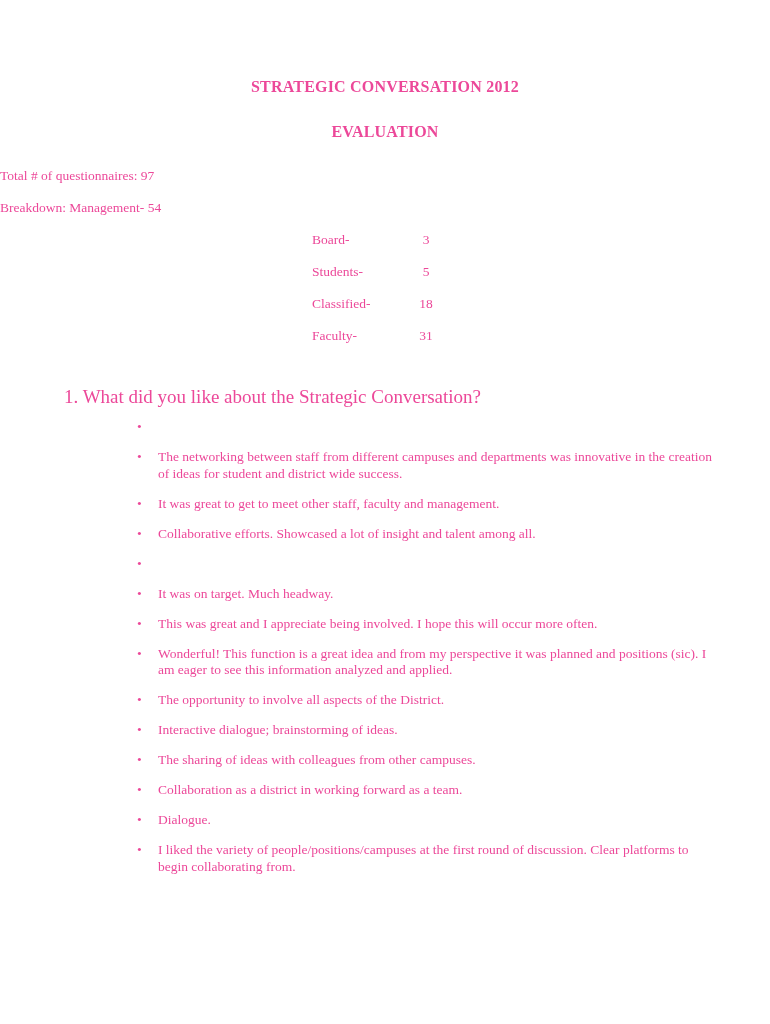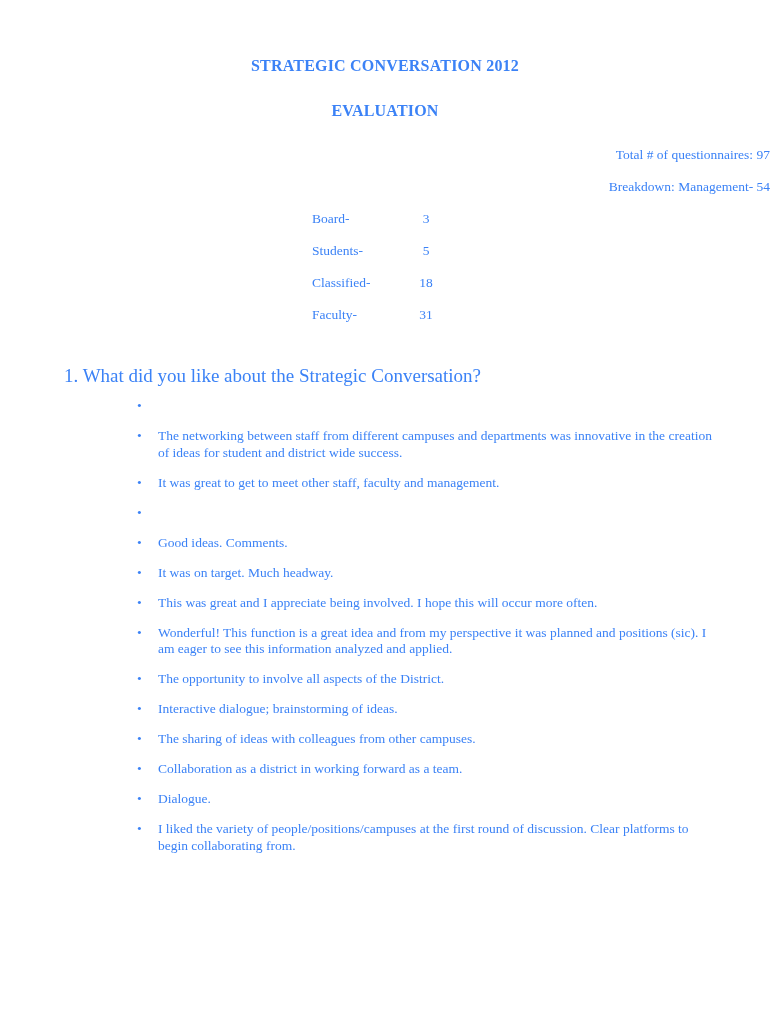--- a/index.html
+++ b/index.html
@@ -6,36 +6,36 @@
     margin: 0;
     padding: 0;
     background: #ffffff;
   }
   .page {
     position: relative;
     width: 770px;
     height: 1024px;
     background: #ffffff;
     font-family: "Liberation Serif", "DejaVu Serif", serif;
-    color: #3b82f6;
+    color: #ec4899;
     box-sizing: border-box;
-    padding-top: 56px;
+    padding-top: 77px;
     overflow: hidden;
   }
   .heading {
     margin: 0 0 26px 0;
     text-align: center;
     font-size: 16px;
     font-weight: bold;
     line-height: 19px;
     letter-spacing: 0.2px;
   }
   .stat-line {
     margin: 0 0 15px 0;
-    text-align: right;
+    text-align: left;
     font-size: 13.5px;
     line-height: 17px;
   }
   .breakdown-row {
     display: flex;
     margin: 0 0 15px 312px;
     font-size: 13.5px;
     line-height: 17px;
   }
   .breakdown-row .lbl {
@@ -111,24 +111,24 @@
     <li>
       <span class="bullet">•</span>
       <span class="txt">The networking between staff from different campuses and departments was innovative in the creation of ideas for student and district wide success.</span>
     </li>
     <li>
       <span class="bullet">•</span>
       <span class="txt">It was great to get to meet other staff, faculty and management.</span>
     </li>
     <li>
       <span class="bullet">•</span>
+      <span class="txt">Collaborative efforts. Showcased a lot of insight and talent among all.</span>
     </li>
     <li>
       <span class="bullet">•</span>
-      <span class="txt">Good ideas. Comments.</span>
     </li>
     <li>
       <span class="bullet">•</span>
       <span class="txt">It was on target. Much headway.</span>
     </li>
     <li>
       <span class="bullet">•</span>
       <span class="txt">This was great and I appreciate being involved. I hope this will occur more often.</span>
     </li>
     <li>

